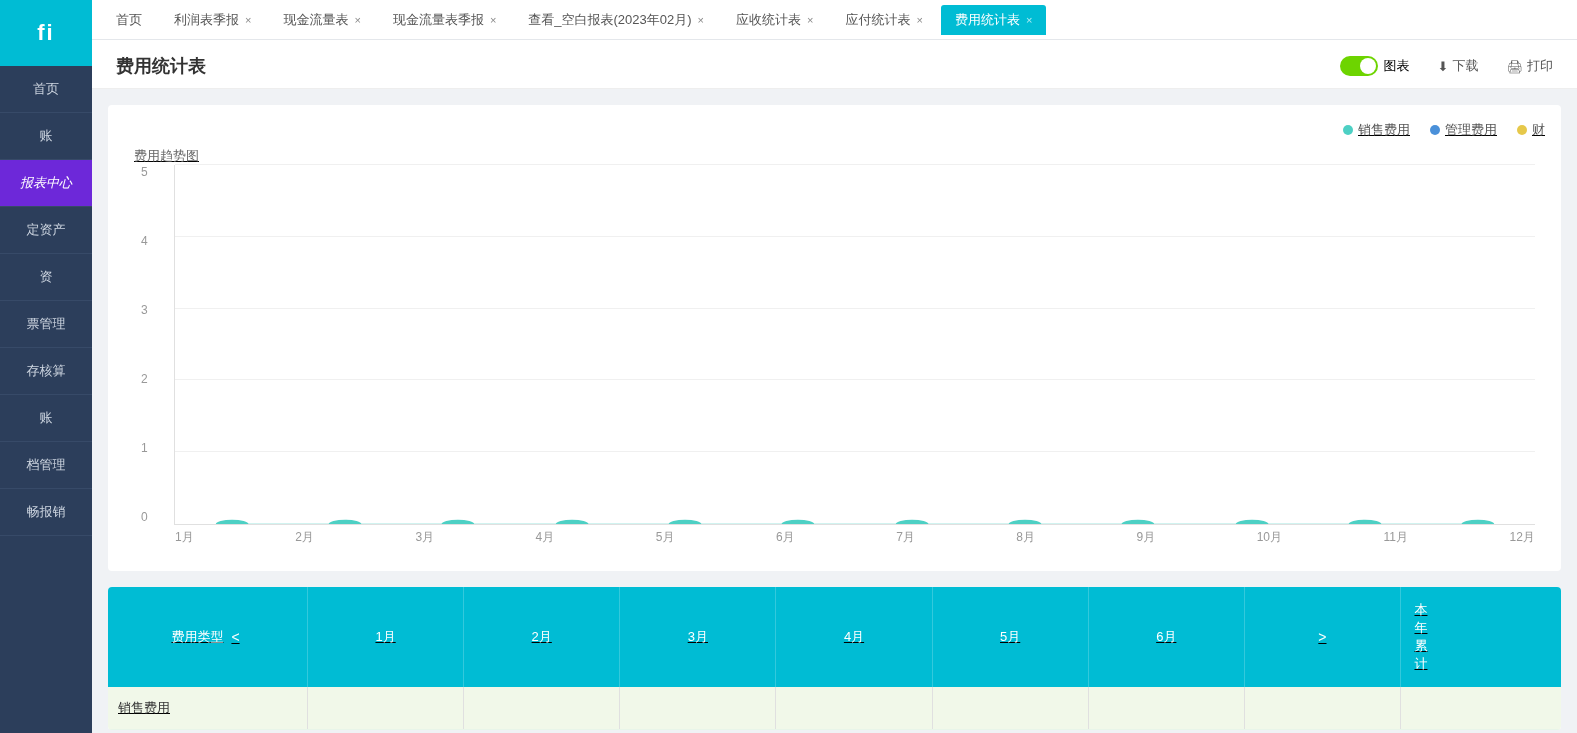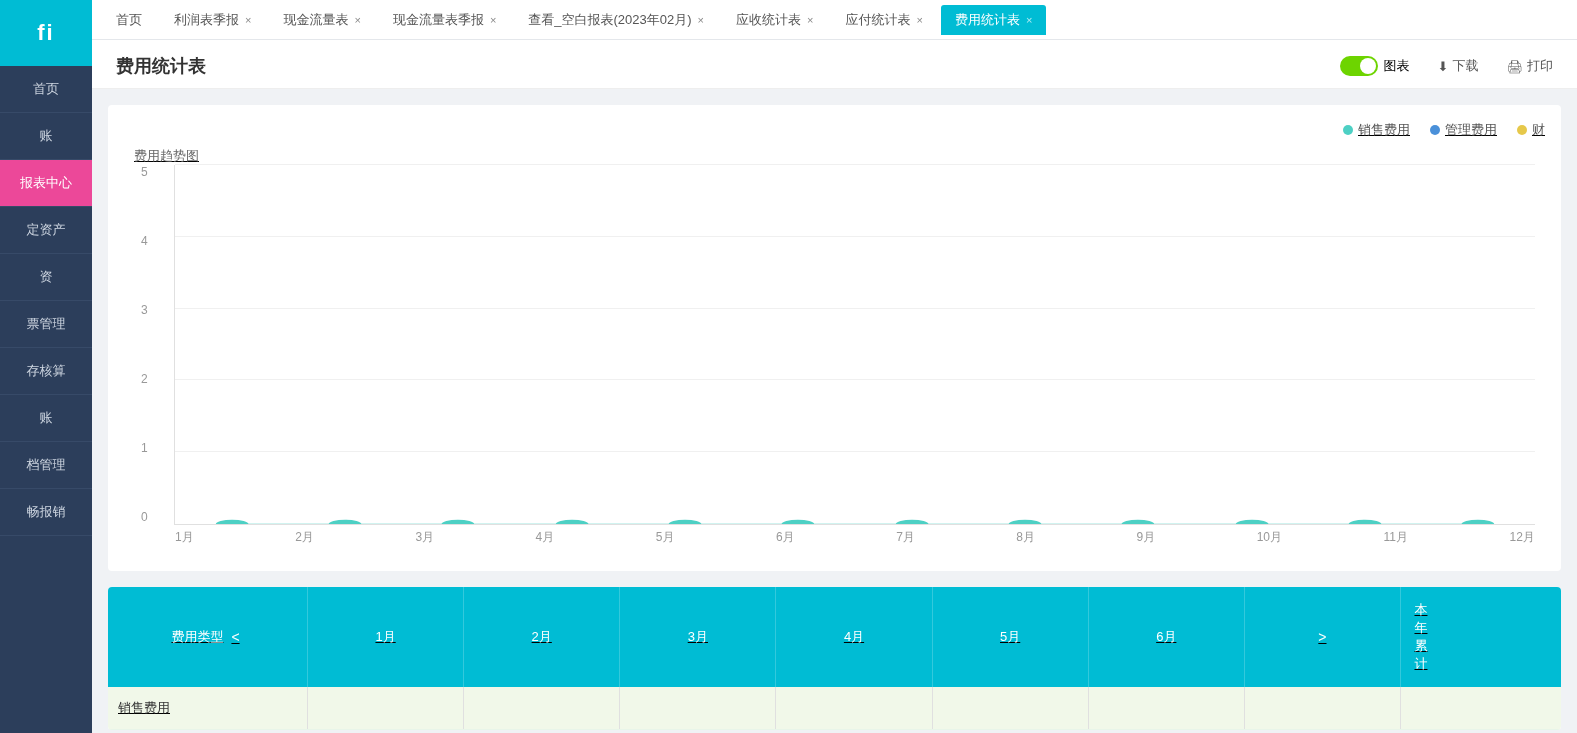--- a/index.html
+++ b/index.html
@@ -27,21 +27,21 @@
       letter-spacing: 2px;
     }
     .sidebar-item {
       color: #cdd5e0;
       padding: 14px 8px;
       text-align: center;
       font-size: 13px;
       cursor: pointer;
       border-bottom: 1px solid #374a68;
     }
-    .sidebar-item.active { background: #ec4899; color: white; }
+    .sidebar-item.active { background: #6d28d9; color: white; font-style: italic; }
 
     
     .main {
       flex: 1;
       display: flex;
       flex-direction: column;
       overflow: hidden;
     }
 
     

